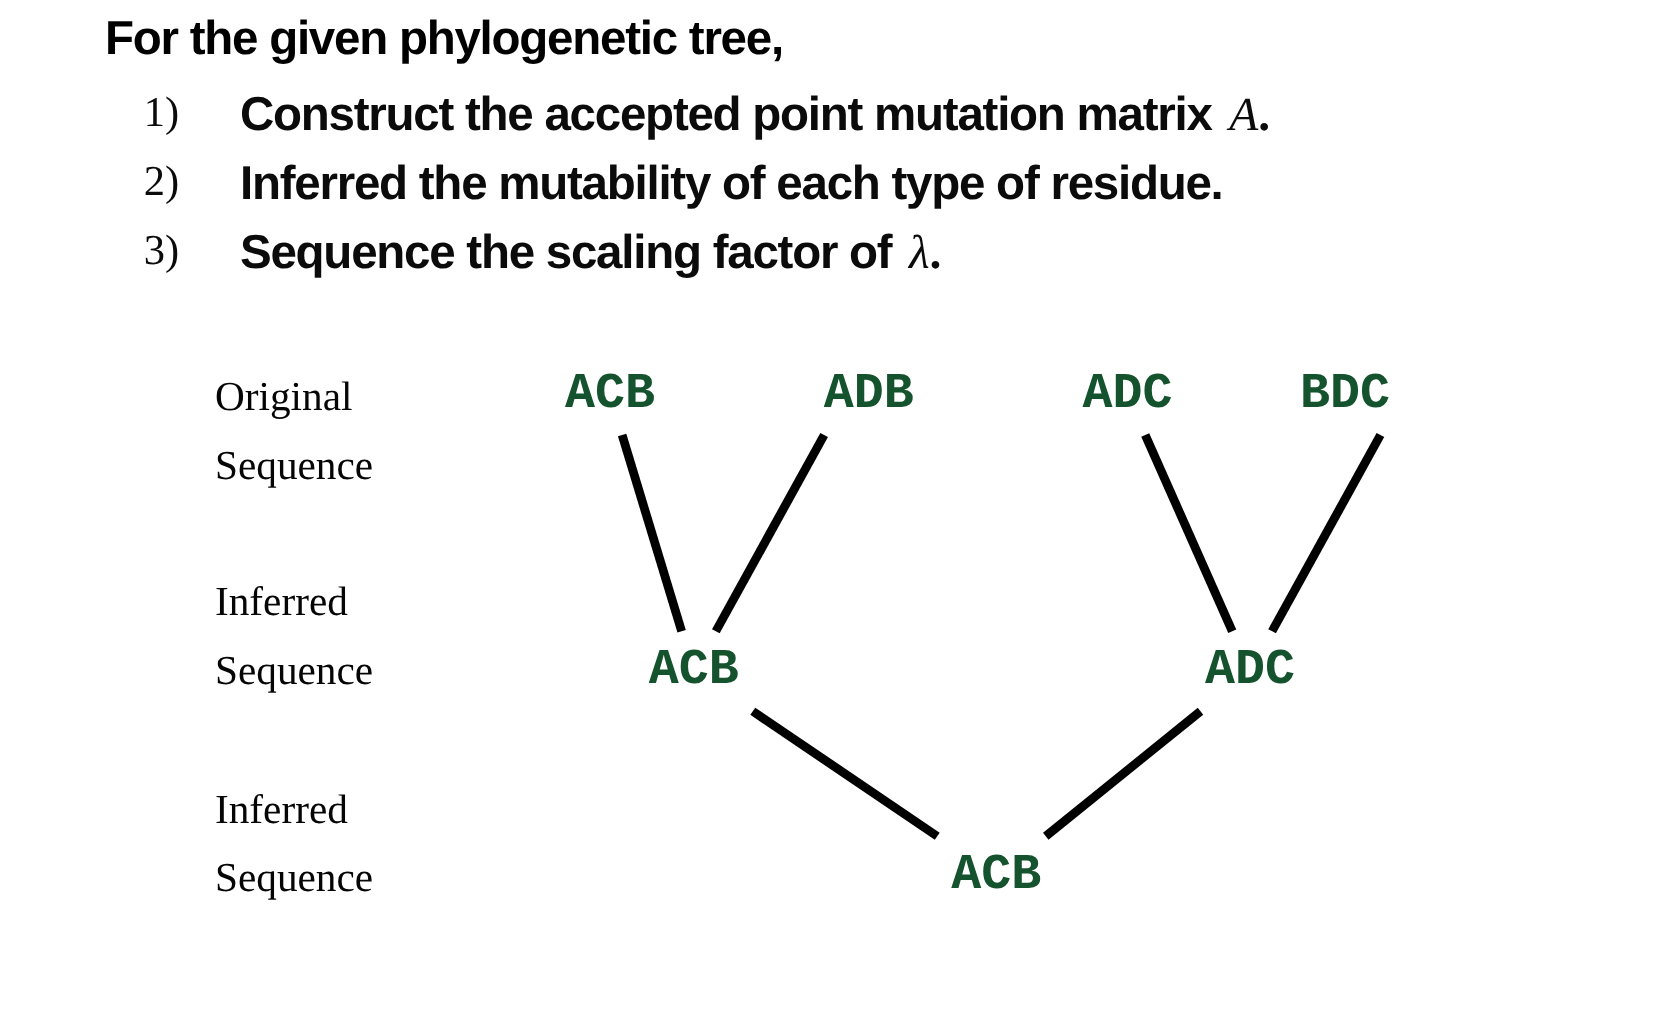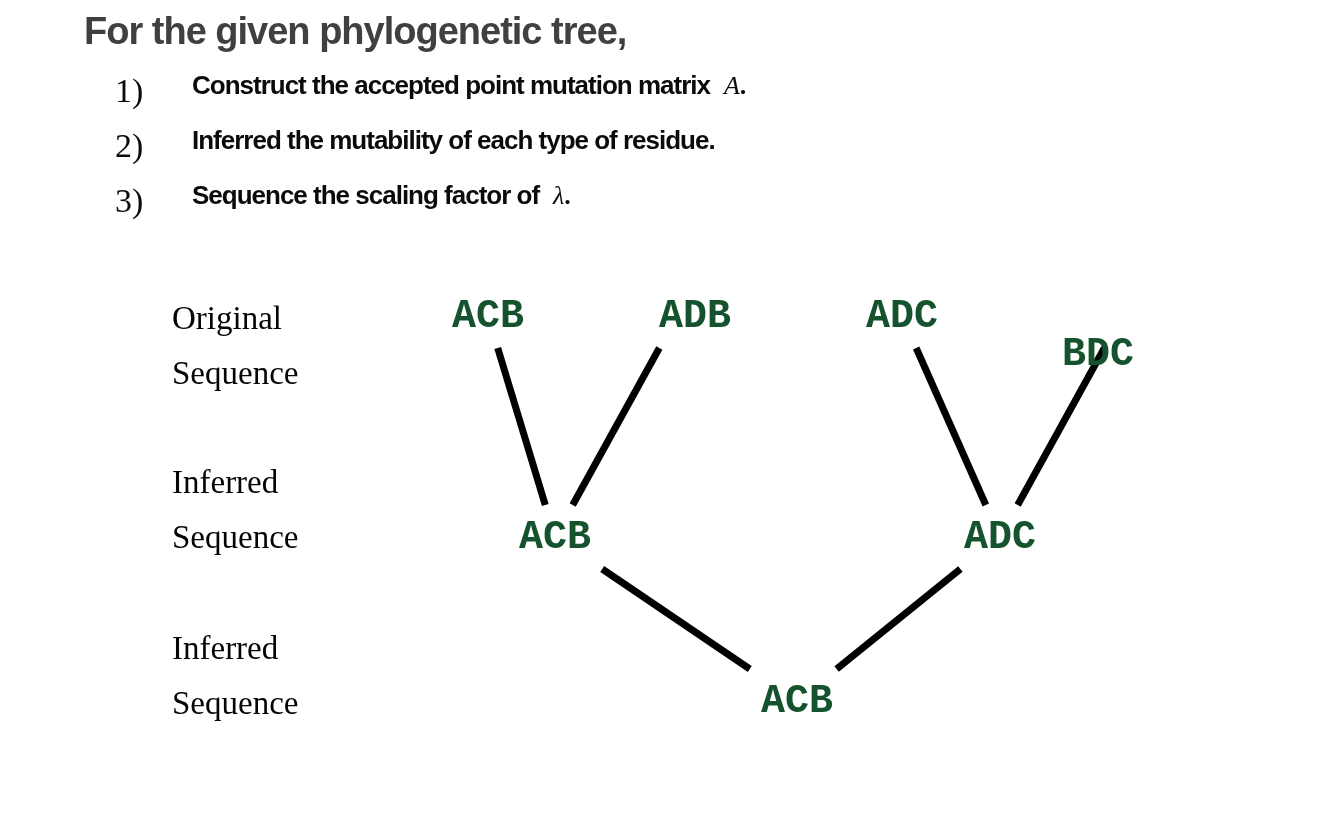--- a/index.html
+++ b/index.html
@@ -16,21 +16,21 @@
     font-family: "Liberation Sans", sans-serif;
     color: #000000;
   }
   .heading {
     position: absolute;
     left: 84px;
     top: 10px;
     font-size: 38px;
     font-weight: bold;
     letter-spacing: -1px;
-    color: #404040;
+    color: #000000;
     white-space: nowrap;
   }
   .task {
     position: absolute;
     left: 0;
     white-space: nowrap;
   }
   .task .num {
     position: absolute;
     left: 115px;
@@ -38,21 +38,21 @@
     font-family: "Liberation Serif", serif;
     font-size: 34px;
     font-weight: normal;
     letter-spacing: 0;
     color: #0b0b0b;
   }
   .task .txt {
     position: absolute;
     left: 192px;
     top: 0;
-    font-size: 26px;
+    font-size: 38px;
     font-weight: bold;
     letter-spacing: -1px;
     color: #0b0b0b;
   }
   .task .math {
     font-family: "Liberation Serif", serif;
     font-style: italic;
     font-weight: normal;
     letter-spacing: 0;
     margin-left: 14px;
@@ -140,21 +140,21 @@
         <line x1="659.3348416289592" y1="348" x2="572.6651583710408" y2="505" stroke="#000000" stroke-width="7" stroke-linecap="butt"></line>
         <line x1="916.1900452488687" y1="348" x2="985.8099547511313" y2="505" stroke="#000000" stroke-width="7" stroke-linecap="butt"></line>
         <line x1="1104.3348416289593" y1="348" x2="1017.6651583710408" y2="505" stroke="#000000" stroke-width="7" stroke-linecap="butt"></line>
         <line x1="602.219512195122" y1="569" x2="749.780487804878" y2="669" stroke="#000000" stroke-width="7" stroke-linecap="butt"></line>
         <line x1="960.390243902439" y1="569" x2="836.609756097561" y2="669" stroke="#000000" stroke-width="7" stroke-linecap="butt"></line>
       </svg>
     <div id="tree-nodes">
         <div class="seq-node" style="left: 488px; top: 316px;">ACB</div>
         <div class="seq-node" style="left: 695px; top: 316px;">ADB</div>
         <div class="seq-node" style="left: 902px; top: 316px;">ADC</div>
-        <div class="seq-node" style="left: 1098px; top: 316px; margin-top: 38px;">BDC</div>
+        <div class="seq-node" style="left: 1076px; top: 316px;">BDC</div>
         <div class="seq-node" style="left: 555px; top: 537px;">ACB</div>
         <div class="seq-node" style="left: 1000px; top: 537px;">ADC</div>
         <div class="seq-node" style="left: 797px; top: 701px;">ACB</div>
       </div>
 
   </div>
 
 </div>
 
 </body></html>

